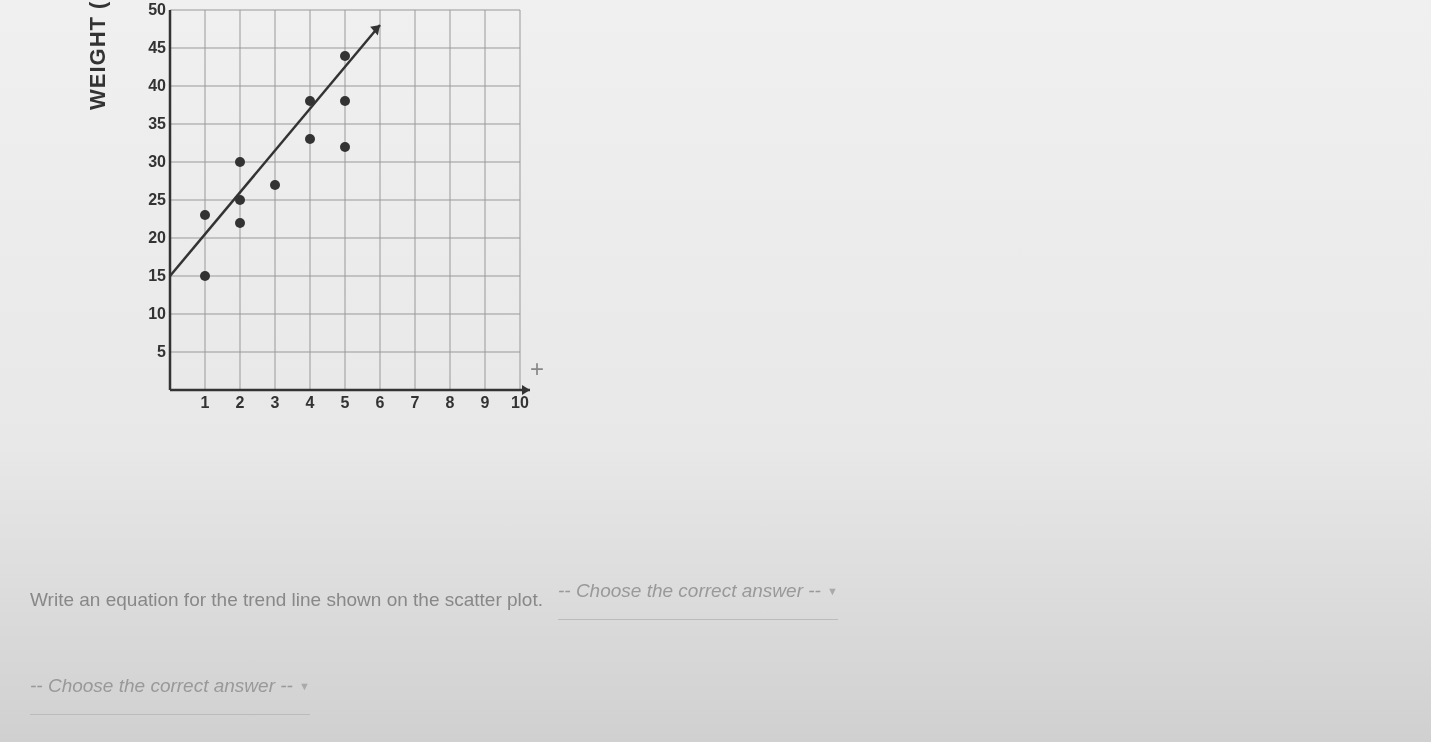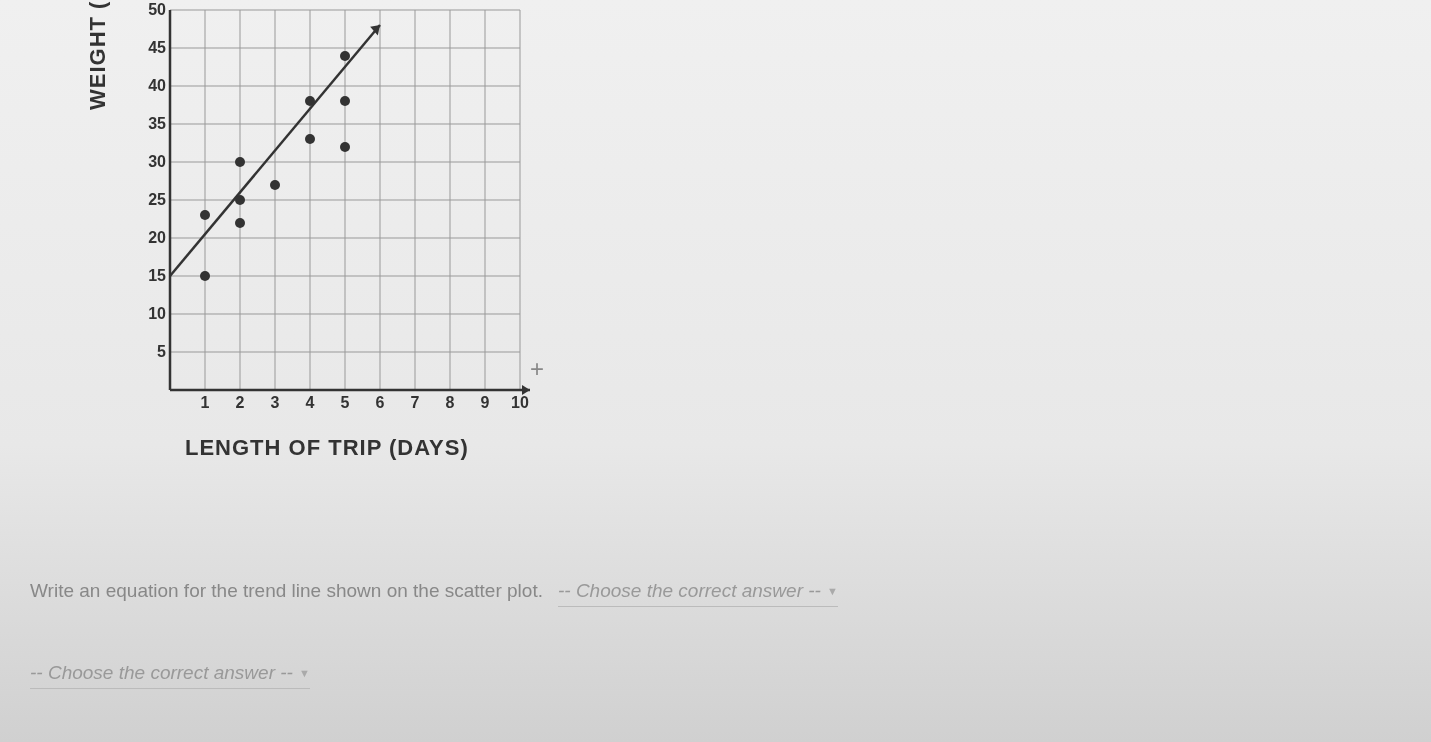--- a/index.html
+++ b/index.html
@@ -44,34 +44,34 @@
       top: 0;
     }
     .question-area {
       position: absolute;
       left: 30px;
       top: 580px;
       width: 1370px;
     }
     .question-row {
       display: flex;
-      align-items: flex-start;
+      align-items: center;
       margin-bottom: 55px;
       gap: 15px;
     }
     .question-text {
       font-size: 19px;
       color: #888;
     }
     .dropdown {
       font-size: 19px;
       font-style: italic;
       color: #999;
       border-bottom: 1px solid #bbb;
-      padding-bottom: 4px;
+      padding-bottom: 17px;
       cursor: pointer;
       display: inline-flex;
       align-items: center;
       gap: 6px;
     }
     .dropdown-arrow {
       font-size: 11px;
       color: #aaa;
     }
     .plus-mark {
@@ -81,21 +81,20 @@
       font-size: 24px;
       color: #888;
       font-weight: 300;
     }
   </style>
 </head>
 <body>
 
 <div class="chart-area">
   <div class="y-axis-label">WEIGHT (LBS)</div>
-  <div class="x-axis-label">LENGTH OF TRIP (DAYS)</div>
 
   <svg class="chart-svg" width="440" height="430">
 
     <g stroke="#999" stroke-width="1">
       <line x1="50" y1="10" x2="50" y2="390"></line>
       <line x1="85" y1="10" x2="85" y2="390"></line>
       <line x1="120" y1="10" x2="120" y2="390"></line>
       <line x1="155" y1="10" x2="155" y2="390"></line>
       <line x1="190" y1="10" x2="190" y2="390"></line>
       <line x1="225" y1="10" x2="225" y2="390"></line>

